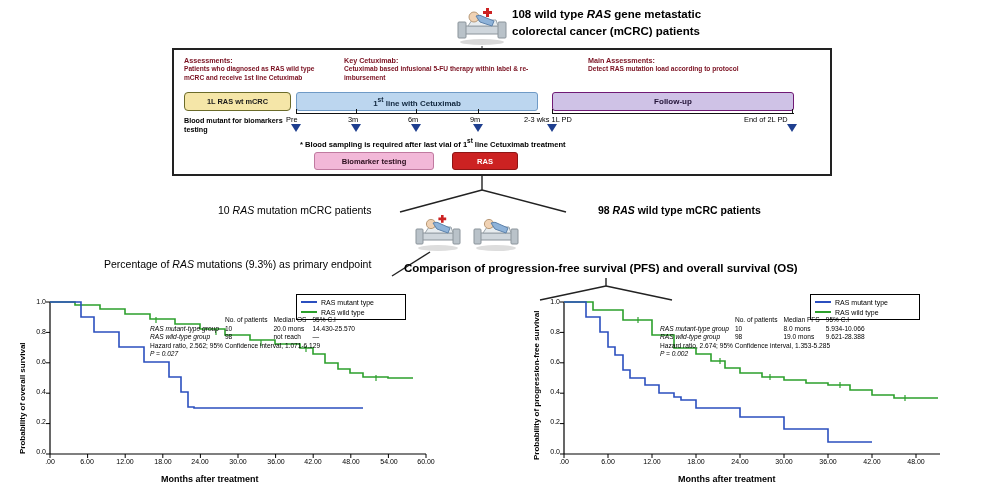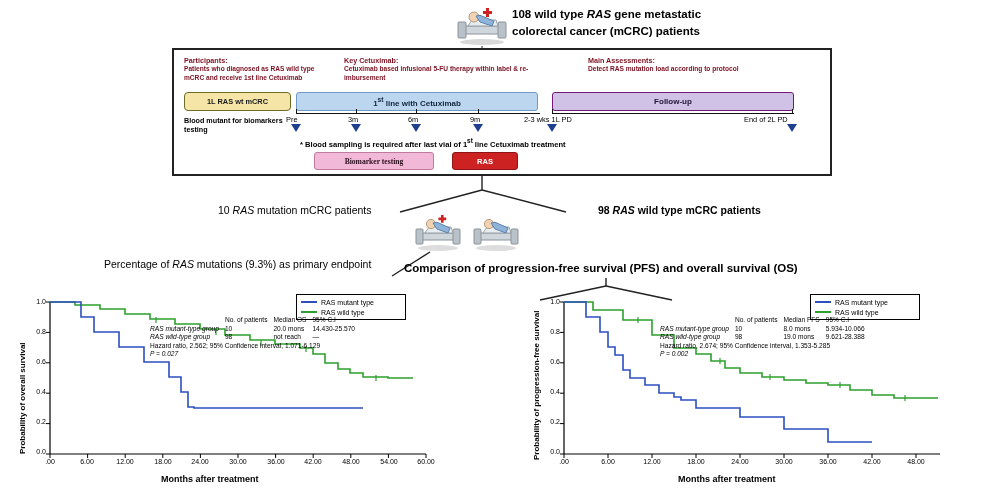--- a/index.html
+++ b/index.html
@@ -31,21 +31,21 @@
   #bar-follow{left:552px;top:92px;width:240px;background:#cfc2e6;border:1px solid #701a75;border-radius:3px;
               display:flex;align-items:center;justify-content:center;font-size:8px;font-weight:bold;color:#221236;}
   #axis-line{left:296px;top:113px;width:244px;height:1px;background:#111;}
   #axis-line2{left:552px;top:113px;width:242px;height:1px;background:#111;}
   .tick{position:absolute;top:109px;width:1px;height:5px;background:#111;}
   .timelabel{position:absolute;font-size:7.4px;font-weight:normal;}
   .vtri{position:absolute;width:0;height:0;border-left:5px solid transparent;border-right:5px solid transparent;border-top:8px solid #1f3f8f;}
   #sample-text{left:184px;top:116px;width:112px;font-size:7.2px;font-weight:bold;line-height:9px;}
   #note-text{left:300px;top:137px;font-size:7.6px;font-weight:bold;}
   #chip-biomarker{left:314px;top:152px;width:118px;height:16px;background:#f2b8d8;border:1px solid #c07aa0;border-radius:3px;
-                  display:flex;align-items:center;justify-content:center;font-size:7.6px;font-weight:bold;color:#2a0d1c;font-family:Liberation Serif, serif;}
+                  display:flex;align-items:center;justify-content:center;font-size:7.6px;font-weight:bold;color:#2a0d1c;}
   #chip-ras{left:452px;top:152px;width:64px;height:16px;background:#cc2222;border:1px solid #8d1515;border-radius:3px;
             display:flex;align-items:center;justify-content:center;font-size:7.6px;font-weight:bold;color:#fff;}
 
   
   svg.overlay{position:absolute;left:0;top:0;width:1001px;height:501px;pointer-events:none;}
 
   
   #mut-label{left:218px;top:204px;width:180px;font-size:10.5px;font-weight:normal;}
   #wt-label{left:598px;top:204px;width:180px;font-size:10.5px;font-weight:bold;}
   #fig-left{left:410px;top:210px;width:56px;height:42px;}
@@ -96,21 +96,21 @@
     <path d="M34 6 l3 0 l0 3 l3 0 l0 3 l-3 0 l0 3 l-3 0 l0 -3 l-3 0 l0 -3 l3 0 z" fill="#cc2222"></path>
   </svg>
 </div>
 <div class="abs" id="top-label">
   108 wild type <span class="ital">RAS</span> gene metastatic colorectal cancer (mCRC) patients
 </div>
 
 <div class="abs" id="design-box"></div>
 
 <div class="abs" id="col1">
-  <div class="col-head">Participants:</div>
+  <div class="col-head">Assessments:</div>
   <div class="col-body">Patients who diagnosed as RAS wild type mCRC and receive 1st line Cetuximab</div>
 </div>
 <div class="abs" id="col2">
   <div class="col-head">Key Cetuximab:</div>
   <div class="col-body">Cetuximab based infusional 5-FU therapy within label &amp; re-imbursement</div>
 </div>
 <div class="abs" id="col3">
   <div class="col-head">Main Assessments:</div>
   <div class="col-body">Detect RAS mutation load according to protocol</div>
 </div>

